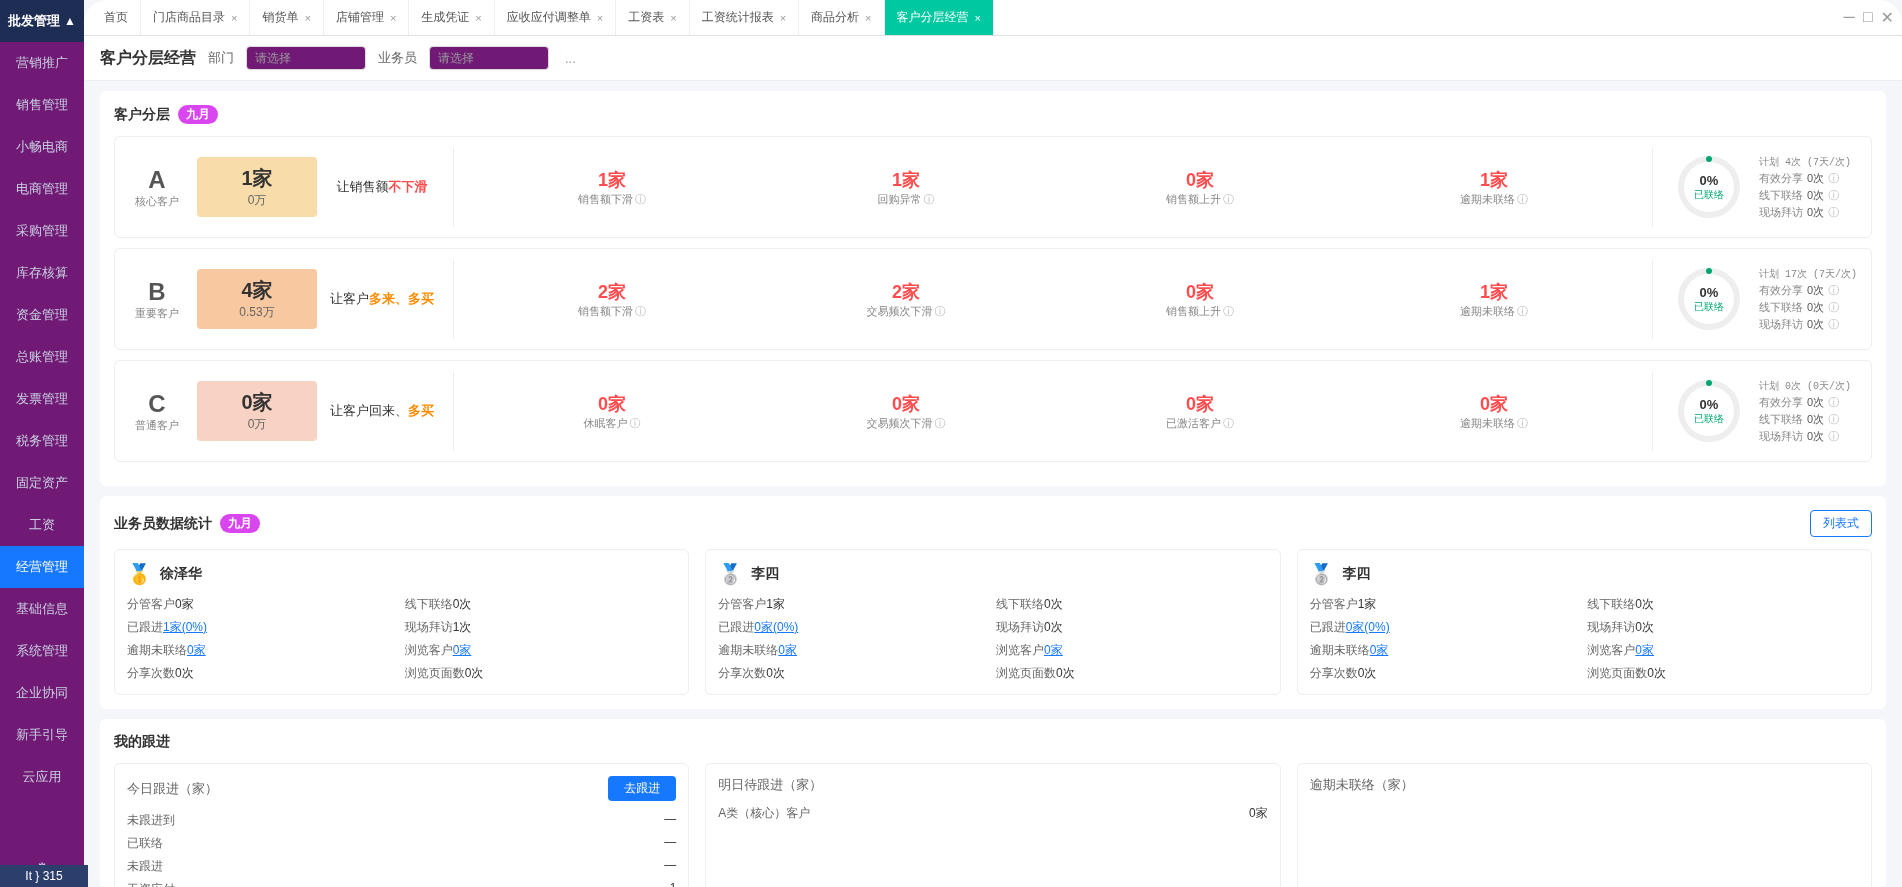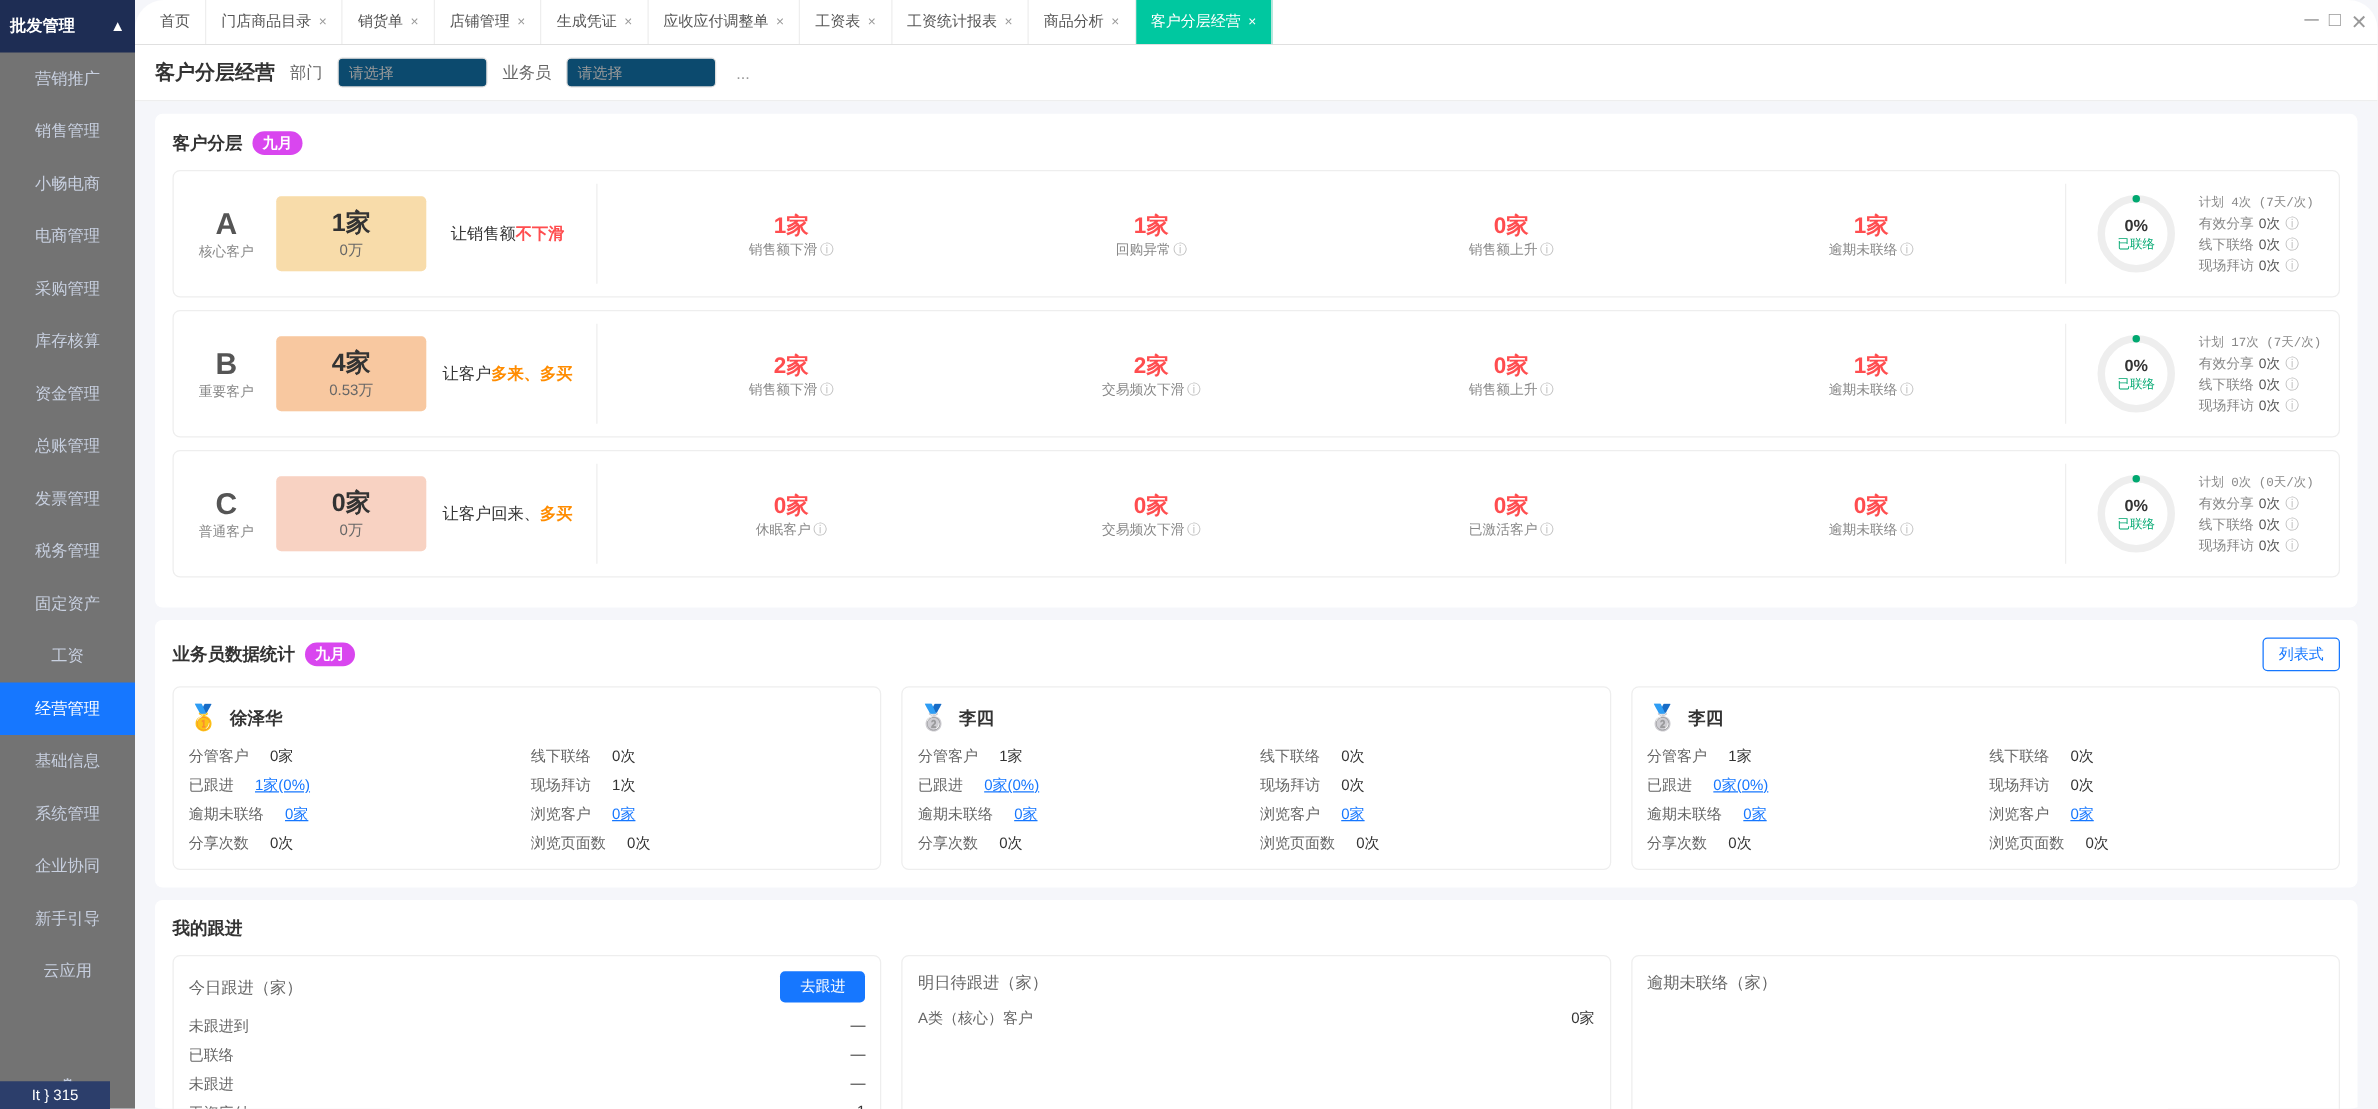--- a/index.html
+++ b/index.html
@@ -1,21 +1,21 @@
 <!DOCTYPE html>
 <html><head>
   <meta charset="utf-8">
   <style>
     * { box-sizing: border-box; margin: 0; padding: 0; }
     body { font-family: 'Microsoft YaHei', sans-serif; font-size: 13px; background: #f5f6fa; display: flex; height: 887px; overflow: hidden; }
 
     
     .sidebar {
-      width: 108px;
-      background: #737373;
+      width: 84px;
+      background: #701a75;
       color: #c8d0e0;
       display: flex;
       flex-direction: column;
       flex-shrink: 0;
       height: 100%;
     }
     .sidebar-header {
       background: #1e2d54;
       padding: 12px 8px;
       text-align: center;
@@ -101,21 +101,21 @@
       border-bottom: 1px solid #eee;
     }
     .page-title { font-size: 16px; font-weight: bold; color: #333; }
     .filter-label { font-size: 13px; color: #666; }
     .filter-select {
       border: 1px solid #ddd;
       border-radius: 4px;
       padding: 4px 24px 4px 8px;
       font-size: 12px;
       color: #999;
-      background: #0c4a6e;
+      background: #701a75;
       width: 120px;
       appearance: none;
       cursor: pointer;
     }
     .filter-more { color: #999; cursor: pointer; margin-left: 4px; }
 
     
     .section {
       margin: 10px 16px;
       background: #fff;
@@ -286,21 +286,21 @@
       color: #333;
     }
     .medal-icon { font-size: 20px; }
     .biz-card-row {
       display: grid;
       grid-template-columns: 1fr 1fr;
       gap: 6px;
       font-size: 12px;
       color: #666;
     }
-    .biz-card-item { display: flex; gap: 17px; align-items: center; }
+    .biz-card-item { display: flex; gap: 0; align-items: center; }
     .biz-card-val { color: #1677ff; text-decoration: underline; cursor: pointer; }
     .biz-card-val-plain { color: #333; }
 
     
     .follow-section {
       margin: 10px 16px;
       background: #fff;
       border-radius: 6px;
       padding: 14px;
     }

